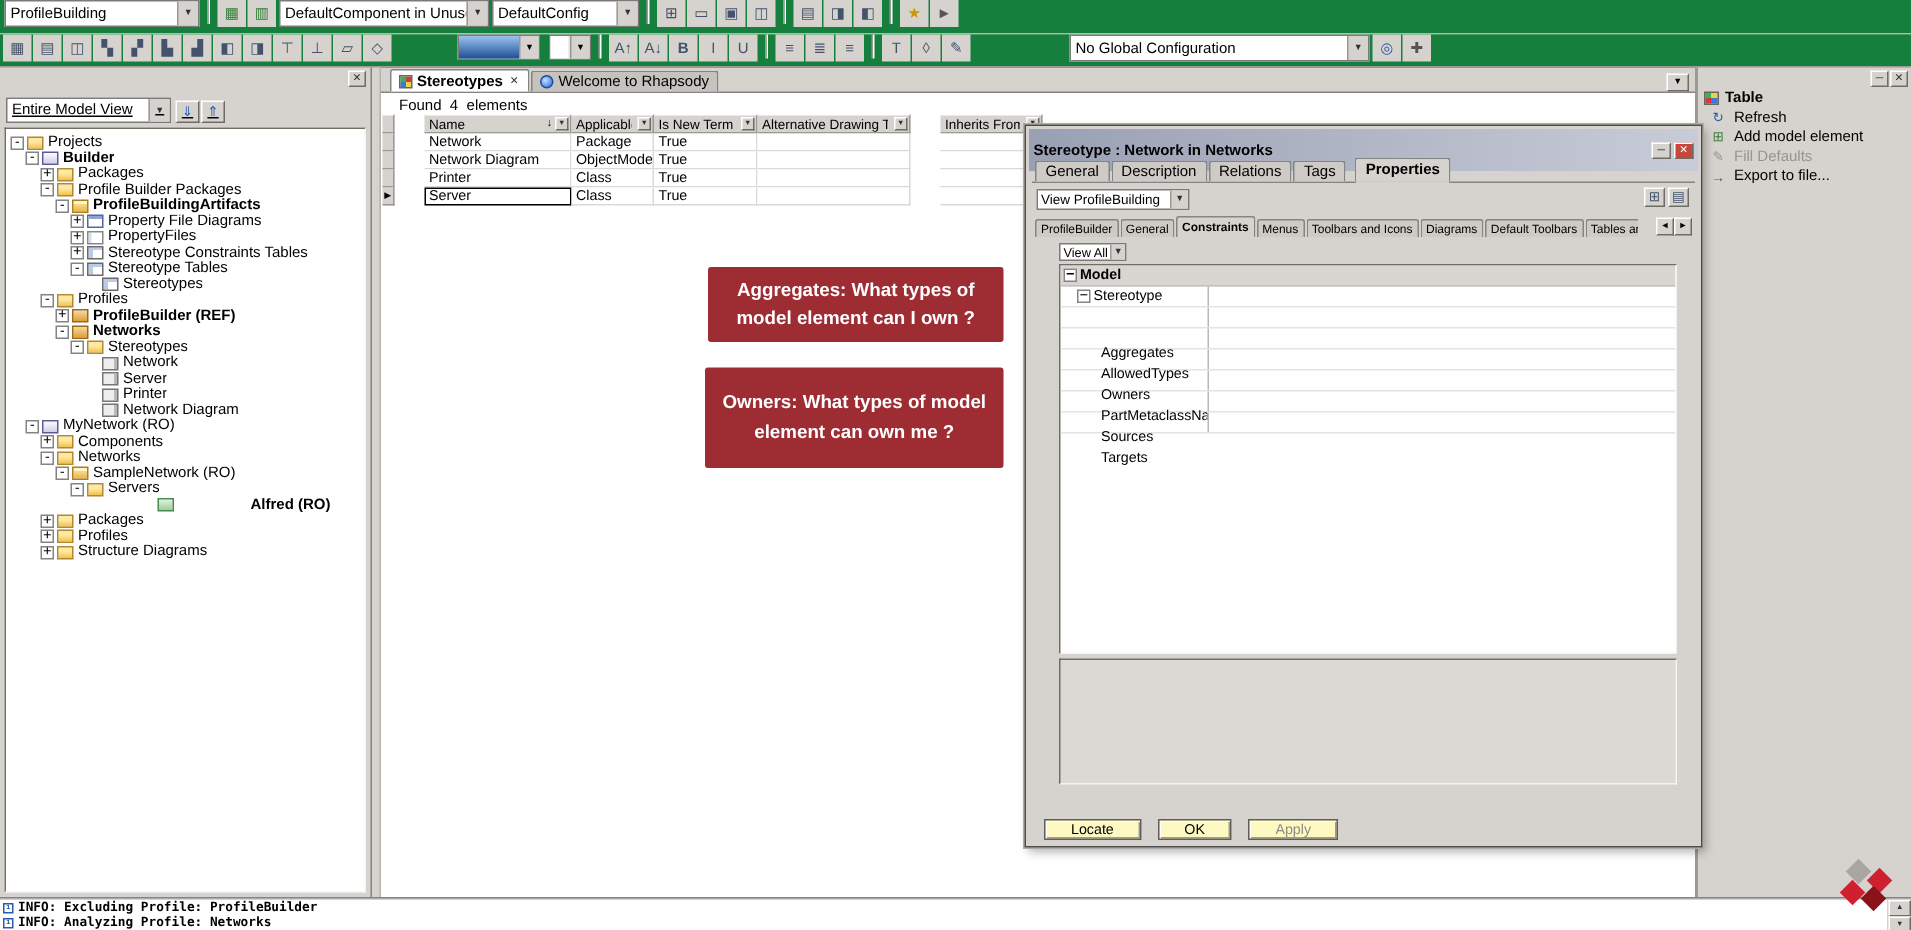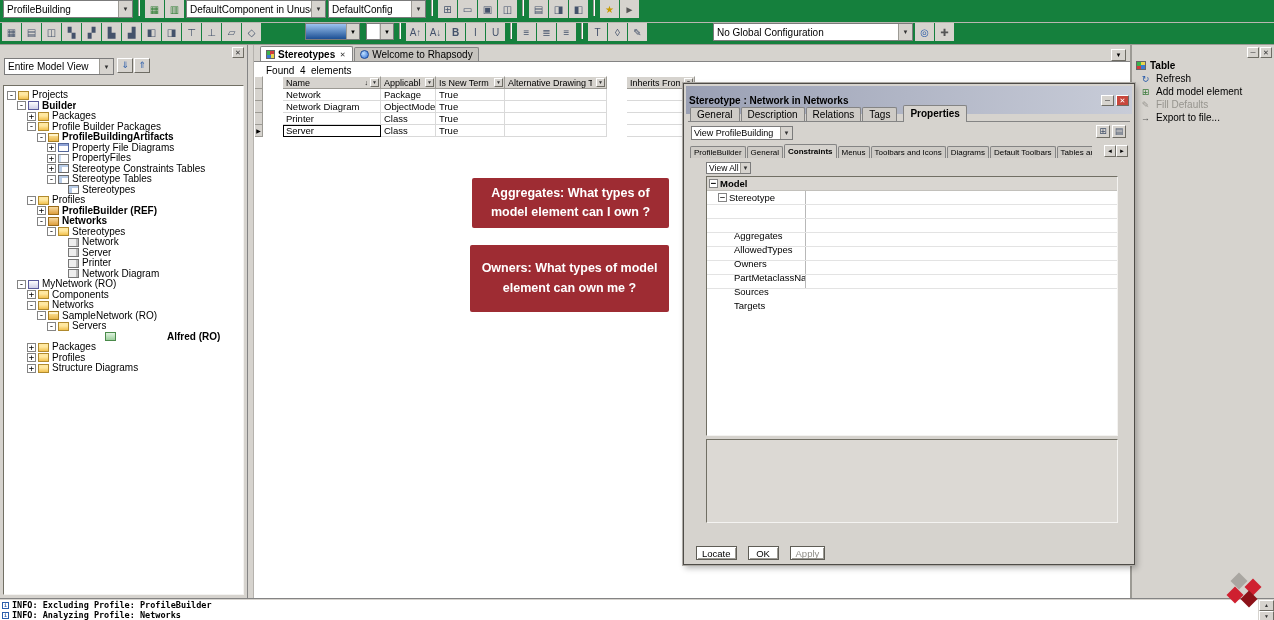--- a/index.html
+++ b/index.html
@@ -26,21 +26,21 @@
 .swatch .sw{width:40px;}
 .swatch .sw.line{background:linear-gradient(180deg,#9cc3ef,#1c4f94);}
 .swatch .sw.fill{width:13px;background:#fff;border-right:1px solid #ddd;}
 .swatch .ca{width:13px;display:flex;align-items:center;justify-content:center;font-size:6px;background:#d6d3ce;border-left:1px solid #9c9a94;}
 .tbold{font-weight:bold;}
 
 
 .browser{position:absolute;left:0;top:45px;width:248px;height:553px;background:#d6d3ce;border-right:1px solid #848484;}
 .brow-top{height:13px;display:flex;justify-content:flex-end;align-items:center;padding:1px 3px 0 0;}
 .minibtn{width:12px;height:11px;font-size:7px;line-height:9px;text-align:center;background:#d6d3ce;border:1px solid;border-color:#fff #6e6c64 #6e6c64 #fff;color:#333;}
-.brow-hdr{height:24px;display:flex;align-items:flex-start;gap:3px;padding:0 4px;}
+.brow-hdr{height:24px;display:flex;align-items:flex-end;gap:3px;padding:0 4px;text-decoration:underline;}
 .brow-hdr .combo{width:110px;height:17px;}
 .hbtn{width:16px;height:15px;font-size:9px;line-height:13px;text-align:center;background:#d6d3ce;border:1px solid;border-color:#fff #6e6c64 #6e6c64 #fff;color:#2a5caa;}
 .tree-wrap{position:absolute;left:3px;right:3px;top:40px;bottom:3px;background:#fff;border:1px solid;border-color:#716f64 #f4f3f1 #f4f3f1 #716f64;overflow:hidden;padding-top:4px;}
 .titem{display:flex;align-items:center;height:10.5px;font-size:10px;line-height:10px;white-space:nowrap;}
 .expander{flex:none;width:9px;height:9px;border:1px solid #848484;background:#fff;font-size:9px;line-height:7px;text-align:center;margin-right:2px;font-family:"DejaVu Sans Mono",monospace;}
 .expander:empty{visibility:hidden;}
 .ticon{flex:none;width:11px;height:9px;margin-right:3px;}
 .tlabel{overflow:hidden;}
 .tlabel.bold{font-weight:bold;}
 .ico-folder{background:linear-gradient(180deg,#ffe8a0 40%,#f2c14e);border:1px solid #b08a2e;}
@@ -109,21 +109,21 @@
 .ptable{position:absolute;left:22px;top:92px;width:412px;height:260px;background:#fff;border:1px solid;border-color:#716f64 #f4f3f1 #f4f3f1 #716f64;overflow:hidden;}
 .prow{display:flex;align-items:center;height:14px;font-size:9.5px;border-bottom:1px solid #e3e3e3;}
 .prow.root{background:#d9d6d1;font-weight:bold;border-bottom:1px solid #c2c0bb;}
 .prow .expander{margin-left:2px;}
 .prow.node .expander{margin-left:11px;}
 .pname{display:flex;align-items:center;width:98px;height:100%;overflow:hidden;white-space:nowrap;}
 .prop .pname{padding-left:27px;margin-top:48px;}
 .pval{flex:1;height:100%;border-left:1px solid #b8b8b8;}
 .sunkpanel{position:absolute;left:22px;top:355px;width:412px;height:84px;background:#dcd9d4;border:1px solid;border-color:#716f64 #f4f3f1 #f4f3f1 #716f64;}
 .dbtns{position:absolute;left:12px;top:462px;display:flex;gap:11px;}
-.dbtn{min-width:31px;height:14px;padding:0 5px;font-size:9.5px;background:#ffffff;border:1px solid #5f5d56;box-shadow:inset 1px 1px 0 #fff,inset -1px -1px 0 #9c9a94;display:flex;align-items:center;justify-content:center;}
+.dbtn{min-width:31px;height:14px;padding:0 17px;font-size:9.5px;background:#fef9c3;border:1px solid #5f5d56;box-shadow:inset 1px 1px 0 #fff,inset -1px -1px 0 #9c9a94;display:flex;align-items:center;justify-content:center;}
 .dbtn.disabled{color:#8e8c86;}
 
 
 .rpanel{position:absolute;left:1130px;top:45px;width:144px;height:553px;background:#d6d3ce;border-left:2px solid #9c9a94;}
 .rp-top{height:13px;display:flex;justify-content:flex-end;align-items:center;gap:1px;padding:1px 2px 0 0;}
 .rp-title{height:14px;display:flex;align-items:center;gap:4px;padding:0 4px;font-size:10px;font-weight:bold;}
 .rp-title-icon{width:10px;height:9px;background:conic-gradient(#e8d44c 25%,#3b7ad2 0 50%,#d23b3b 0 75%,#3bb24c 0);border:1px solid #666;}
 .rpitem{height:13px;display:flex;align-items:center;gap:5px;padding-left:8px;font-size:10px;white-space:nowrap;}
 .rpitem .ric{width:11px;text-align:center;font-size:9px;flex:none;}
 .rpitem.disabled{color:#96948e;}

